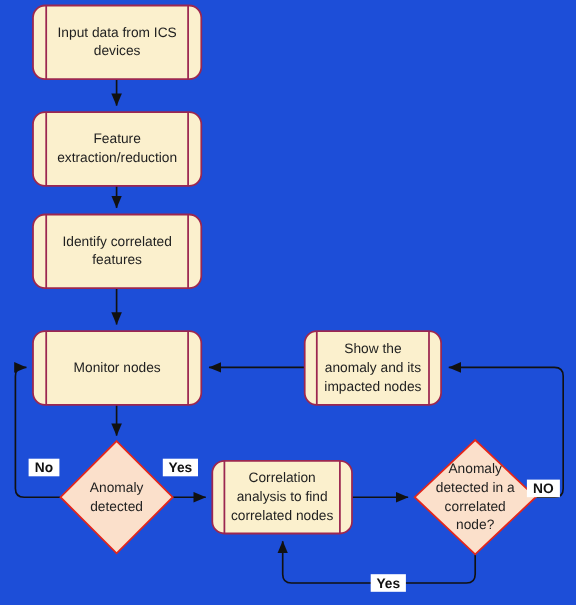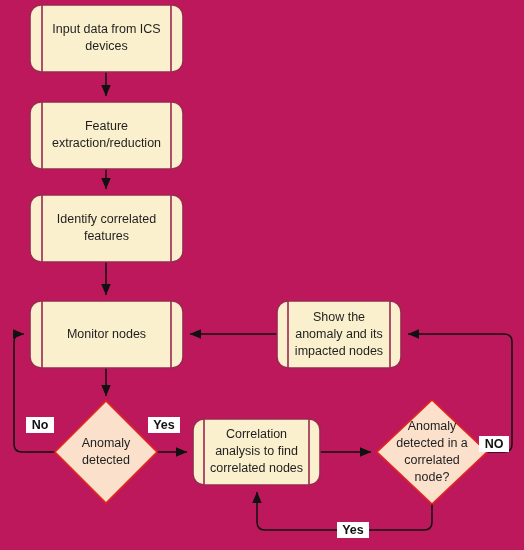--- a/index.html
+++ b/index.html
@@ -10,21 +10,21 @@
   body {
     width: 524px;
     height: 550px;
     font-family: "Liberation Sans", sans-serif;
     overflow: hidden;
   }
   #flow-root {
     position: relative;
     width: 524px;
     height: 550px;
-    background: #be185d;
+    background: #1d4ed8;
   }
   svg.flow-canvas {
     display: block;
     width: 524px;
     height: 550px;
   }
   .node-text {
     font-family: "Liberation Sans", sans-serif;
     font-size: 12.5px;
     fill: #1f1f1f;

